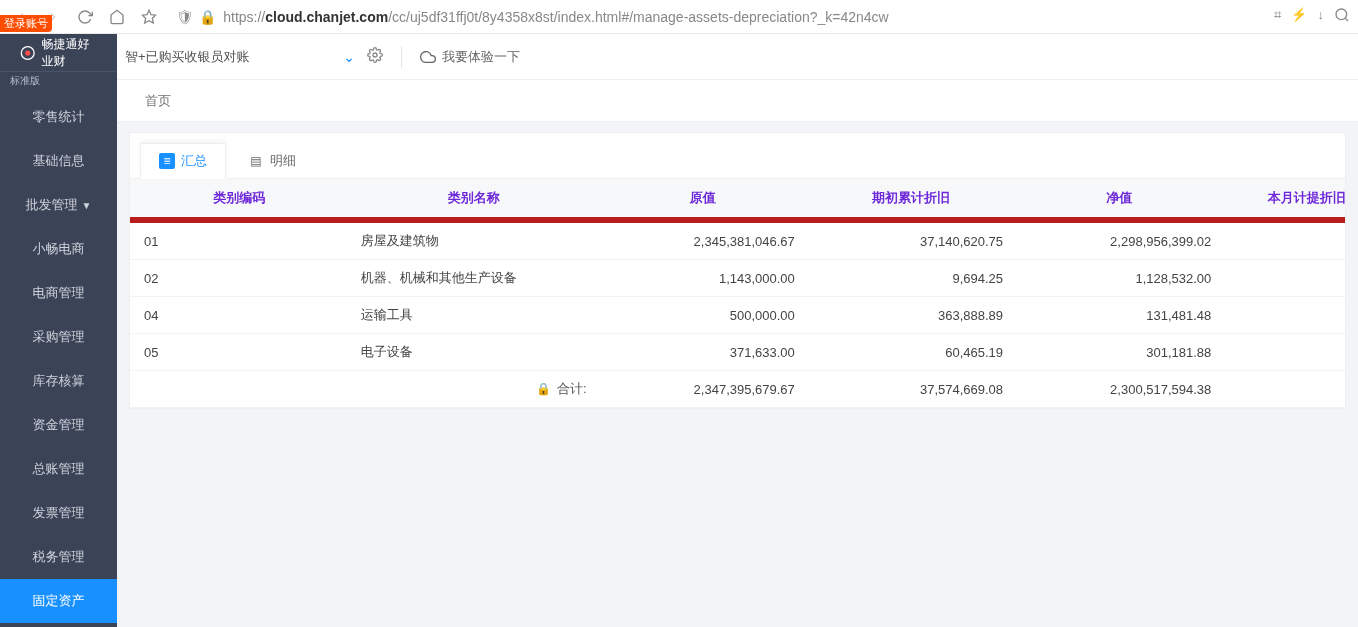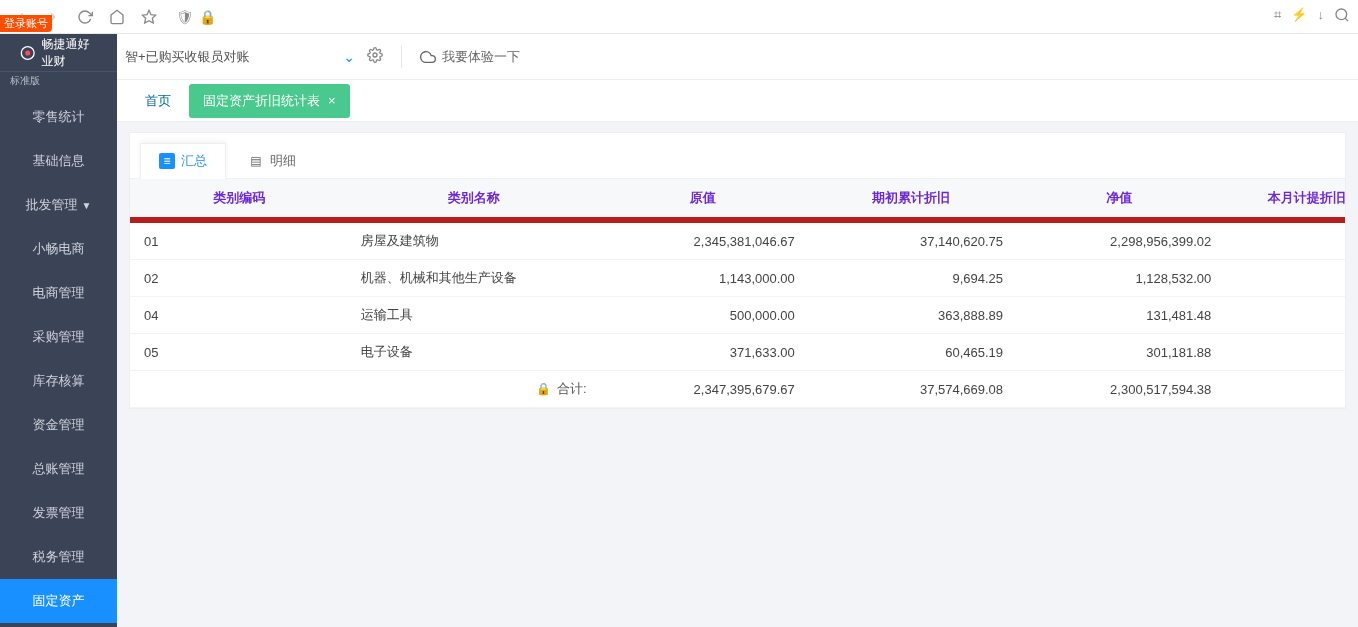--- a/index.html
+++ b/index.html
@@ -23,21 +23,21 @@
     .menu-item.active { background: #1890ff; color: #fff; }
     .menu-item .caret { font-size: 10px; }
     .main { flex: 1; background: #f2f4f7; overflow: auto; display: flex; flex-direction: column;}
     .header-row { height: 46px; background: #fff; display: flex; align-items: center; padding: 0 8px; gap: 12px; border-bottom: 1px solid #eee; }
     .selector { display:flex; align-items:center; gap:8px; color:#555; cursor:pointer; min-width:230px; justify-content: space-between;}
     .chev-down { color:#1890ff; font-size: 14px;}
     .gear { color:#888; cursor:pointer; }
     .divider-v { width:1px; height:22px; background:#e5e5e5; margin: 0 6px;}
     .experience { display:flex; align-items:center; gap:6px; color:#666; cursor:pointer;}
     .tabs-row { height: 42px; background: #fff; display: flex; align-items: center; padding: 0 14px; gap: 4px; border-bottom: 1px solid #eee;}
-    .page-tab { padding: 8px 14px; font-size: 13px; color: #0369a1; cursor:pointer; border-radius: 3px;}
+    .page-tab { padding: 8px 14px; font-size: 13px; color: #737373; cursor:pointer; border-radius: 3px;}
     .page-tab.active { background: #49c98d; color: #fff; display: flex; align-items:center; gap:8px;}
     .close-x { font-size: 13px; }
     .content-panel { margin: 10px 12px; background: #fff; border: 1px solid #eee; }
     .sub-tabs { display: flex; padding: 10px 10px 0 10px; gap:4px; border-bottom: 1px solid #f0f0f0;}
     .sub-tab { padding: 8px 18px; display:flex; align-items:center; gap:6px; cursor:pointer; color:#666; font-size:13px; position:relative; }
     .sub-tab.active { color:#1890ff; box-shadow: 0 -2px 6px rgba(0,0,0,0.05); border: 1px solid #eee; border-bottom: 1px solid #fff; margin-bottom: -1px; background:#fff; }
     .sub-tab .ic { width:16px; height:16px; display:inline-flex; align-items:center; justify-content:center; font-size:12px; }
     .sub-tab.active .ic { background:#1890ff; color:#fff; border-radius:2px; }
     table { width: 100%; border-collapse: collapse; table-layout: fixed; }
     th { background: #f7f8fa; font-weight: 600; font-size: 13px; color: #6d28d9; padding: 10px 12px; border-bottom: 6px solid #b91c1c; text-align: center;}
@@ -79,20 +79,21 @@
       </svg>
   </div>
   <div class="nav-btn">
     <svg width="16" height="16" viewBox="0 0 24 24" fill="none" stroke="currentColor" stroke-width="2">
         <polygon points="12 2 15 8.5 22 9.3 17 14 18.5 21 12 17.5 5.5 21 7 14 2 9.3 9 8.5 12 2"></polygon>
       </svg>
   </div>
   <div class="url-bar">
     <span>🛡</span>
     <span style="color:#e8a33d">🔒</span>
+    <span class="url-text"><span>https://</span><b>cloud.chanjet.com</b><span>/cc/uj5df31ffj0t/8y4358x8st/index.html#/manage-assets-depreciation?_k=42n4cw</span></span>
   </div>
   <div class="right-icons">
     <span>⌗</span>
     <span style="color:#1cc760">⚡</span>
     <span>↓</span>
     <span>
       <svg width="16" height="16" viewBox="0 0 24 24" fill="none" stroke="currentColor" stroke-width="2">
           <circle cx="11" cy="11" r="8"></circle>
           <line x1="21" y1="21" x2="16.65" y2="16.65"></line>
         </svg>
@@ -167,24 +168,20 @@
       <div class="experience">
         <svg width="16" height="16" viewBox="0 0 24 24" fill="none" stroke="currentColor" stroke-width="2">
             <path d="M18 10h-1.26A8 8 0 1 0 9 20h9a5 5 0 0 0 0-10z"></path>
           </svg>
         <span>我要体验一下</span>
       </div>
     </div>
 
     <div class="tabs-row">
       <div class="page-tab">首页</div>
-      <div class="page-tab active">
-        <span>固定资产折旧统计表</span>
-        <span class="close-x">×</span>
-      </div>
     </div>
 
     <div class="content-panel">
       <div class="sub-tabs">
         <div class="sub-tab active">
           <span class="ic">≡</span>
           <span>汇总</span>
         </div>
         <div class="sub-tab">
           <span class="ic">▤</span>

